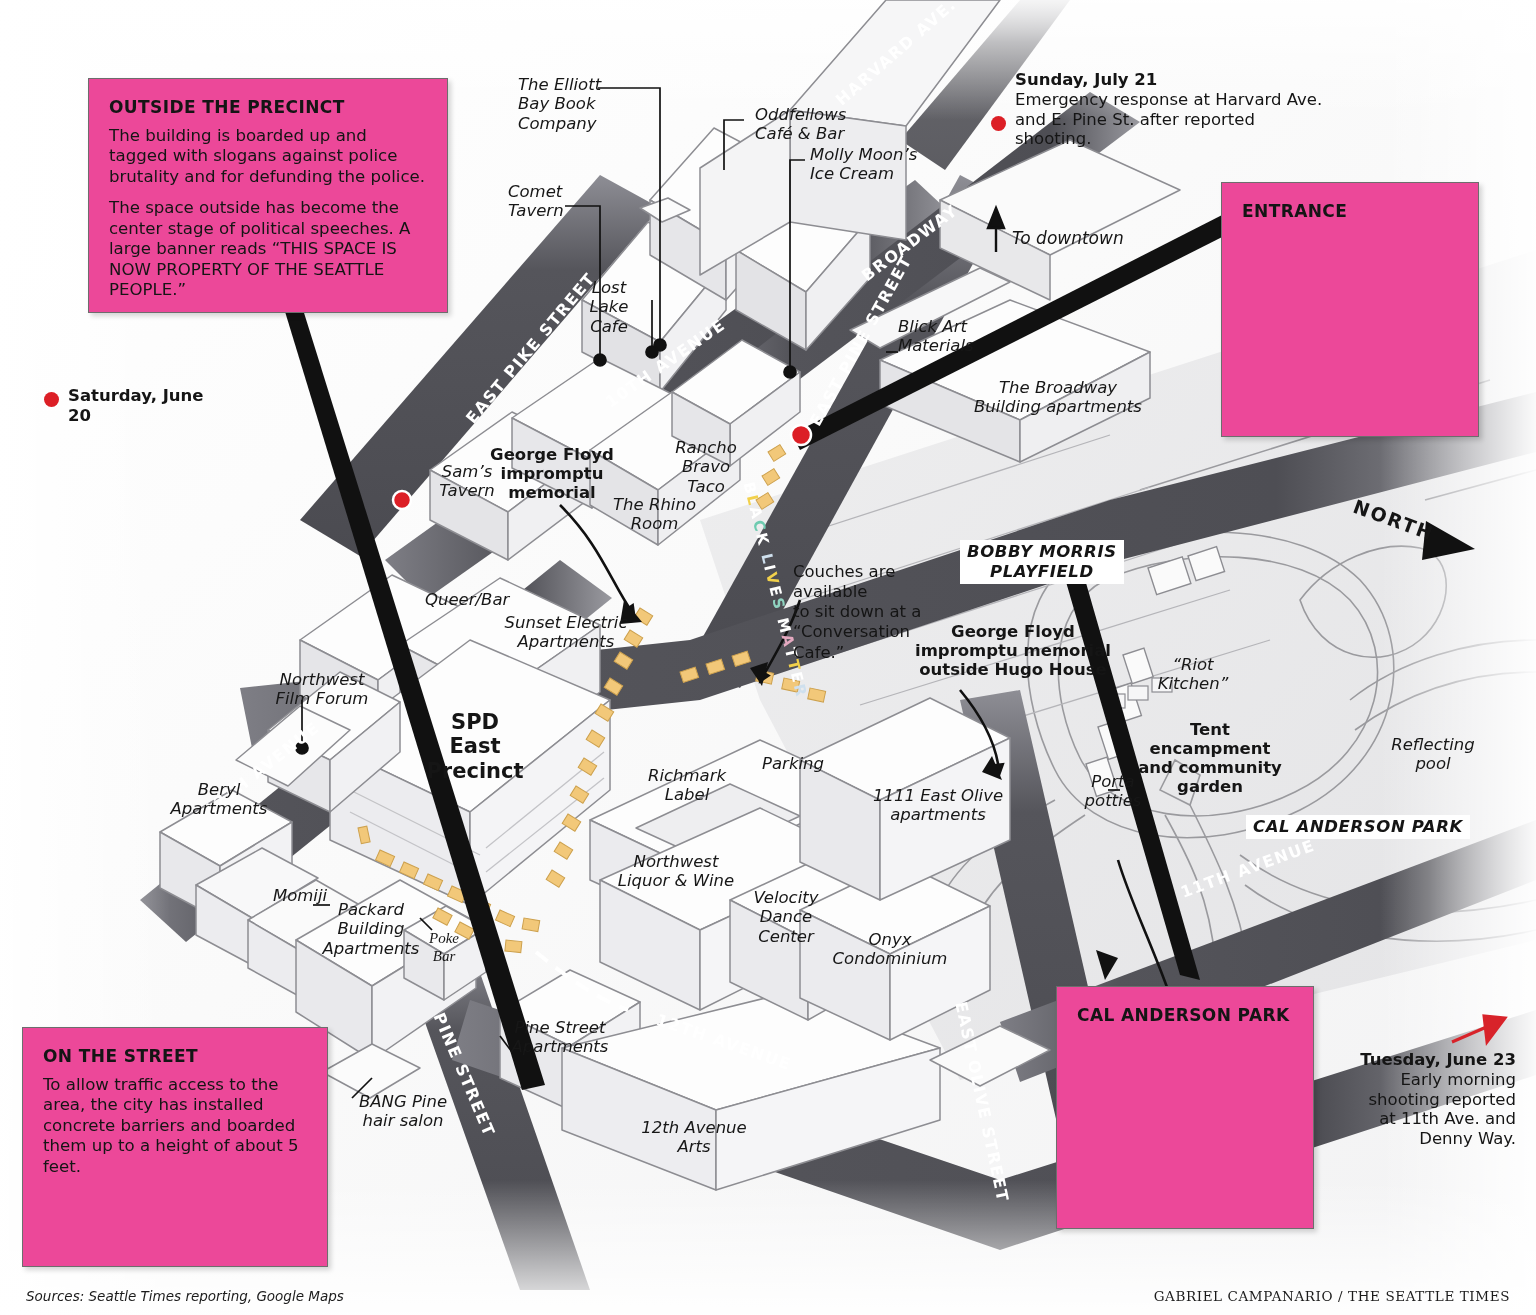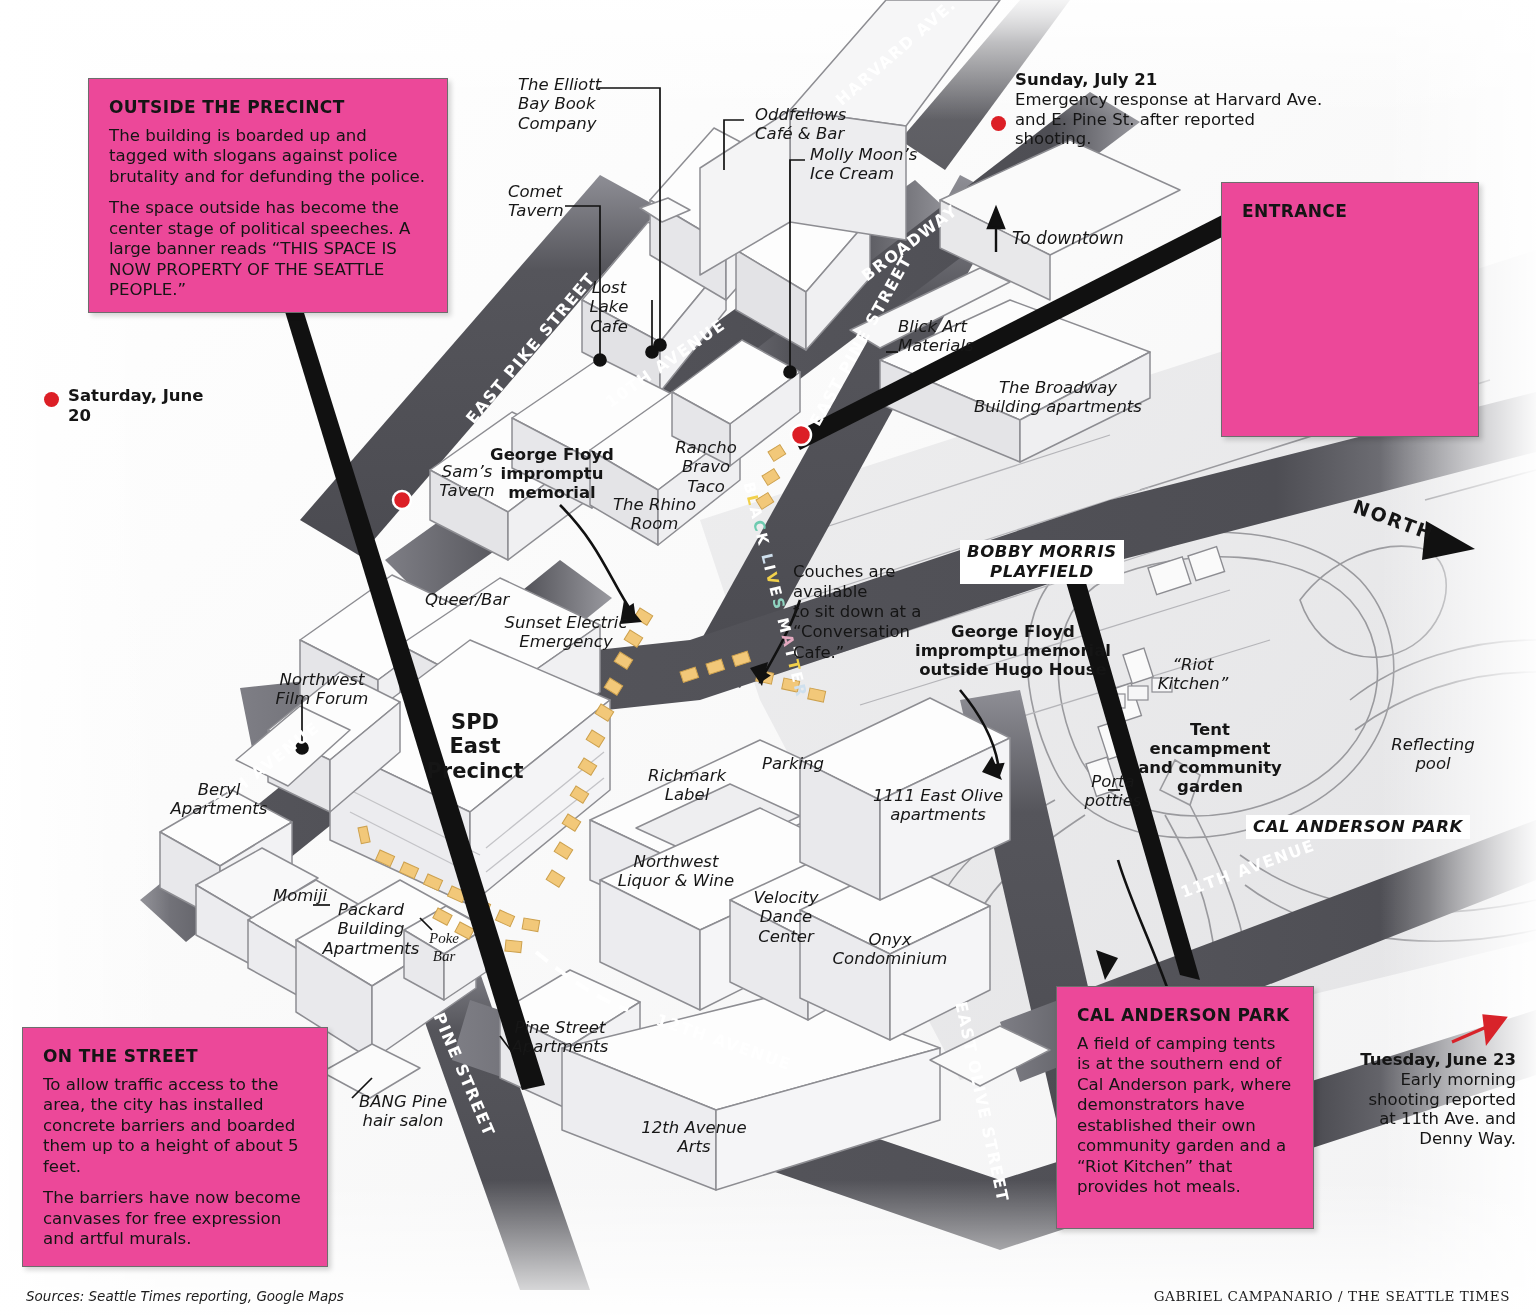--- a/index.html
+++ b/index.html
@@ -452,21 +452,21 @@
 Building apartments</div>
   <div class="lab bldg" style="left:428px;top:462px;width:78px;">Sam’s
 Tavern</div>
   <div class="lab bldg" style="left:662px;top:438px;width:88px;">Rancho
 Bravo
 Taco</div>
   <div class="lab bldg" style="left:607px;top:495px;width:95px;">The Rhino
 Room</div>
   <div class="lab bldg lft" style="left:425px;top:590px;width:120px;">Queer/Bar</div>
   <div class="lab bldg" style="left:478px;top:613px;width:176px;">Sunset Electric
-Emergency</div>
+Apartments</div>
   <div class="lab bldg" style="left:262px;top:670px;width:120px;">Northwest
 Film Forum</div>
   <div class="lab bldg" style="left:164px;top:780px;width:110px;">Beryl
 Apartments</div>
   <div class="lab bldg" style="left:258px;top:886px;width:84px;">Momiji</div>
   <div class="lab bldg" style="left:310px;top:900px;width:122px;">Packard
 Building
 Apartments</div>
   <div class="lab bldg sm" style="left:416px;top:930px;width:56px;font-family:Liberation Serif, serif;">Poke
 Bar</div>
@@ -530,28 +530,26 @@
   <div class="box" style="left:1221px;top:182px;width:258px;height:255px;">
     <div class="inner">
       <div class="h">ENTRANCE</div>
     </div>
   </div>
 
   <div class="box" style="left:22px;top:1027px;width:306px;height:240px;">
     <div class="inner">
       <div class="h">ON THE STREET</div>
       <p>To allow traffic access to the area, the city has installed concrete barriers and boarded them up to a height of about 5 feet.</p>
-      <p>The barriers have now become canvases for free expression and artful murals.</p>
     </div>
   </div>
 
   <div class="box" style="left:1056px;top:986px;width:258px;height:243px;">
     <div class="inner">
       <div class="h">CAL ANDERSON PARK</div>
-      <p>A field of camping tents is at the southern end of Cal Anderson park, where demonstrators have established their own community garden and a “Riot Kitchen” that provides hot meals.</p>
     </div>
   </div>
 
   <span class="dot" style="left:44px;top:392px;background:#dc1f26;"></span>
   <div class="date" style="left:68px;top:386px;width:150px;">
     <span class="d">Saturday, June 20</span><br>
   </div>
 
   <span class="dot" style="left:991px;top:116px;background:#dc1f26;"></span>
   <div class="date" style="left:1015px;top:70px;width:320px;">

